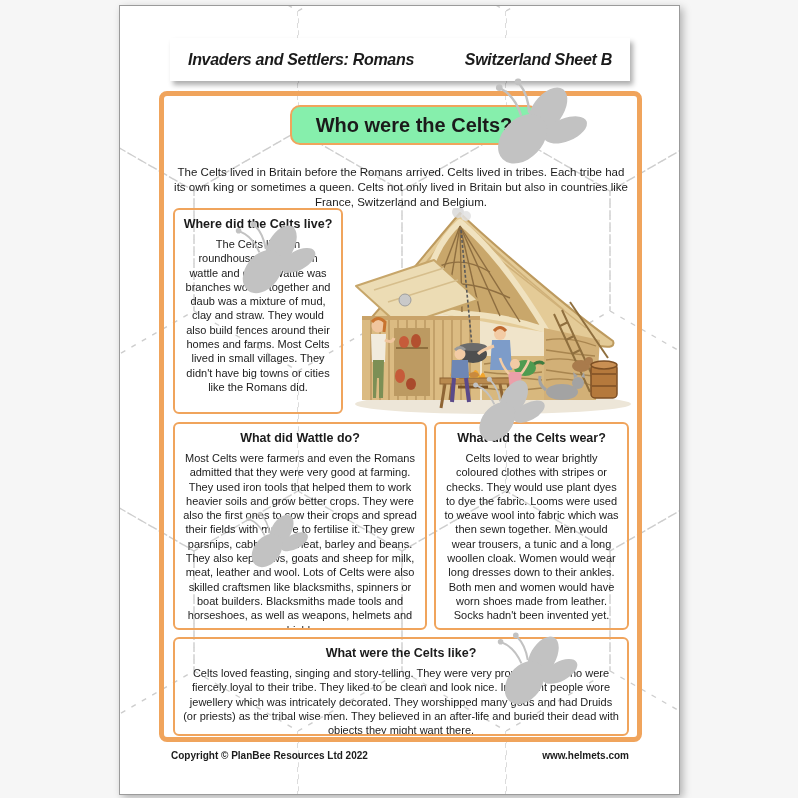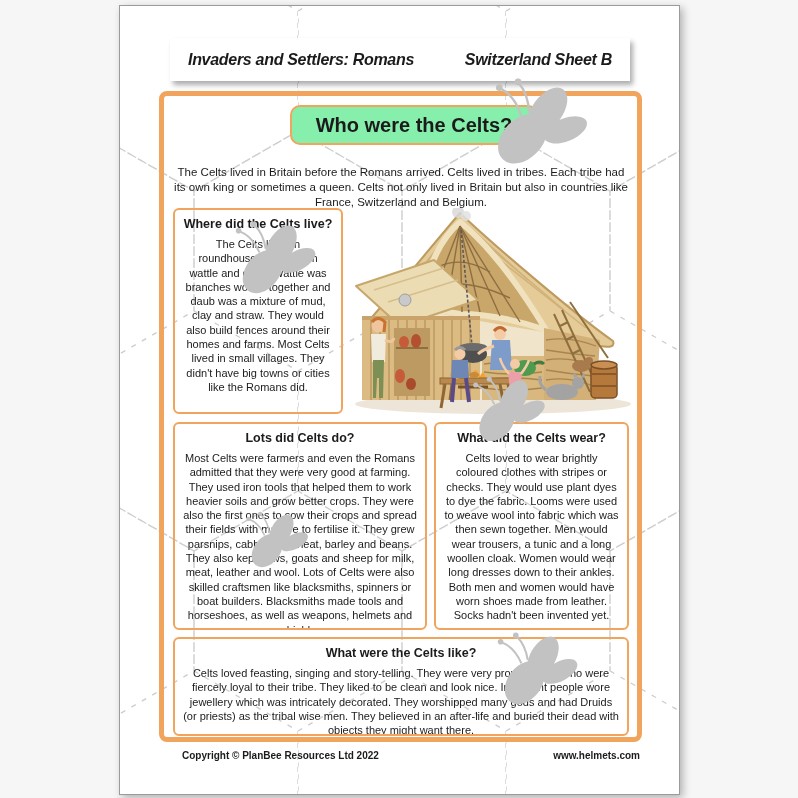--- a/index.html
+++ b/index.html
@@ -52,21 +52,21 @@
   #box-live { left:53px;  top:202px; width:170px; height:206px; }
   #box-do   { left:53px;  top:416px; width:254px; height:208px; }
   #box-wear { left:314px; top:416px; width:195px; height:208px; }
   #box-like { left:53px;  top:631px; width:456px; height:99px; }
 
   .illo { position:absolute; left:228px; top:202px; width:284px; height:208px; z-index:1; }
 
   .footer {
     position:absolute; left:51px; top:744px; width:458px;
     display:flex; justify-content:space-between;
-    font-size:10px; font-weight:bold; z-index:2;margin-left:11px;
+    font-size:10px; font-weight:bold; z-index:2;
   }
   .footer .site { cursor:pointer; }
 
   .bees { position:absolute; left:0; top:0; z-index:3; pointer-events:none; }
   .z-text { position:relative; z-index:5; }
 </style>
 </head>
 <body>
 
 <div class="page">
@@ -211,21 +211,21 @@
 
     <rect x="243" y="156" width="26" height="34" rx="4" fill="#B5793C" stroke="#7D4F24" stroke-width="1.5"></rect>
     <ellipse cx="256" cy="157" rx="13" ry="4" fill="#C98F53" stroke="#7D4F24" stroke-width="1.5"></ellipse>
     <path d="M244,166 H268 M244,178 H268" stroke="#7D4F24" stroke-width="1.5"></path>
 
     <circle cx="110" cy="4" r="6" fill="#D9D9D9" opacity=".85"></circle>
     <circle cx="118" cy="8" r="5" fill="#E2E2E2" opacity=".85"></circle>
   </svg>
 
   <div class="infobox" id="box-do">
-    <h2 class="z-text">Lots did Celts do?</h2>
+    <h2 class="z-text">What did Wattle do?</h2>
     <p class="z-text">Most Celts were farmers and even the Romans admitted that they were very good at farming. They used iron tools that helped them to work heavier soils and grow better crops. They were also the first ones to sow their crops and spread their fields with manure to fertilise it. They grew parsnips, cabbages, wheat, barley and beans. They also kept cows, goats and sheep for milk, meat, leather and wool. Lots of Celts were also skilled craftsmen like blacksmiths, spinners or boat builders. Blacksmiths made tools and horseshoes, as well as weapons, helmets and shields.</p>
   </div>
 
   <div class="infobox" id="box-wear">
     <h2 class="z-text">What did the Celts wear?</h2>
     <p class="z-text">Celts loved to wear brightly coloured clothes with stripes or checks. They would use plant dyes to dye the fabric. Looms were used to weave wool into fabric which was then sewn together. Men would wear trousers, a tunic and a long woollen cloak. Women would wear long dresses down to their ankles. Both men and women would have worn shoes made from leather. Socks hadn't been invented yet.</p>
   </div>
 
   <div class="infobox" id="box-like">
     <h2 class="z-text">What were the Celts like?</h2>

